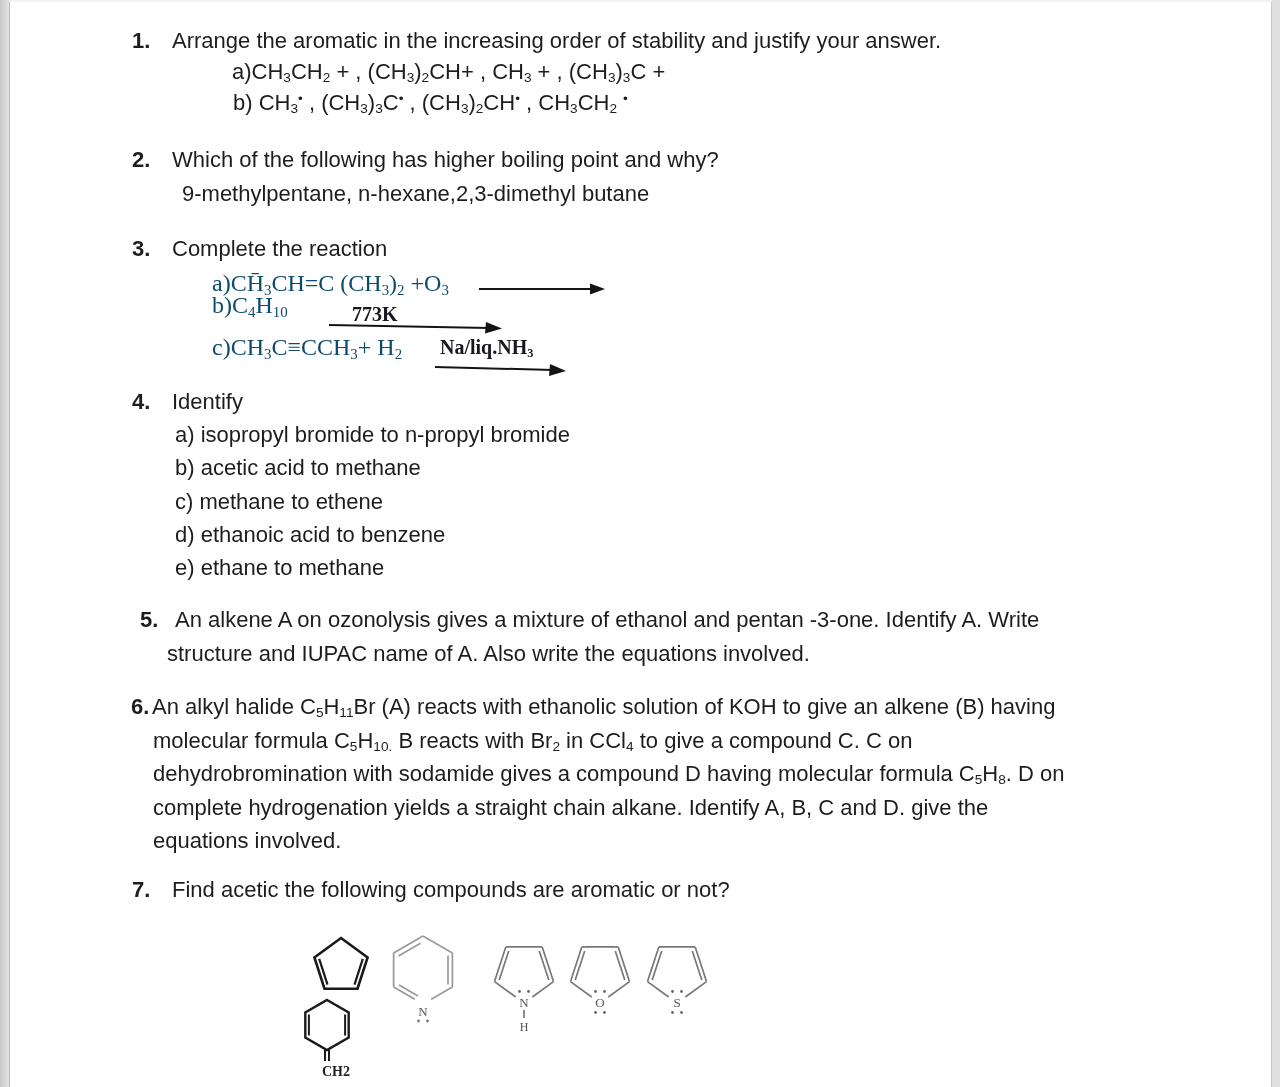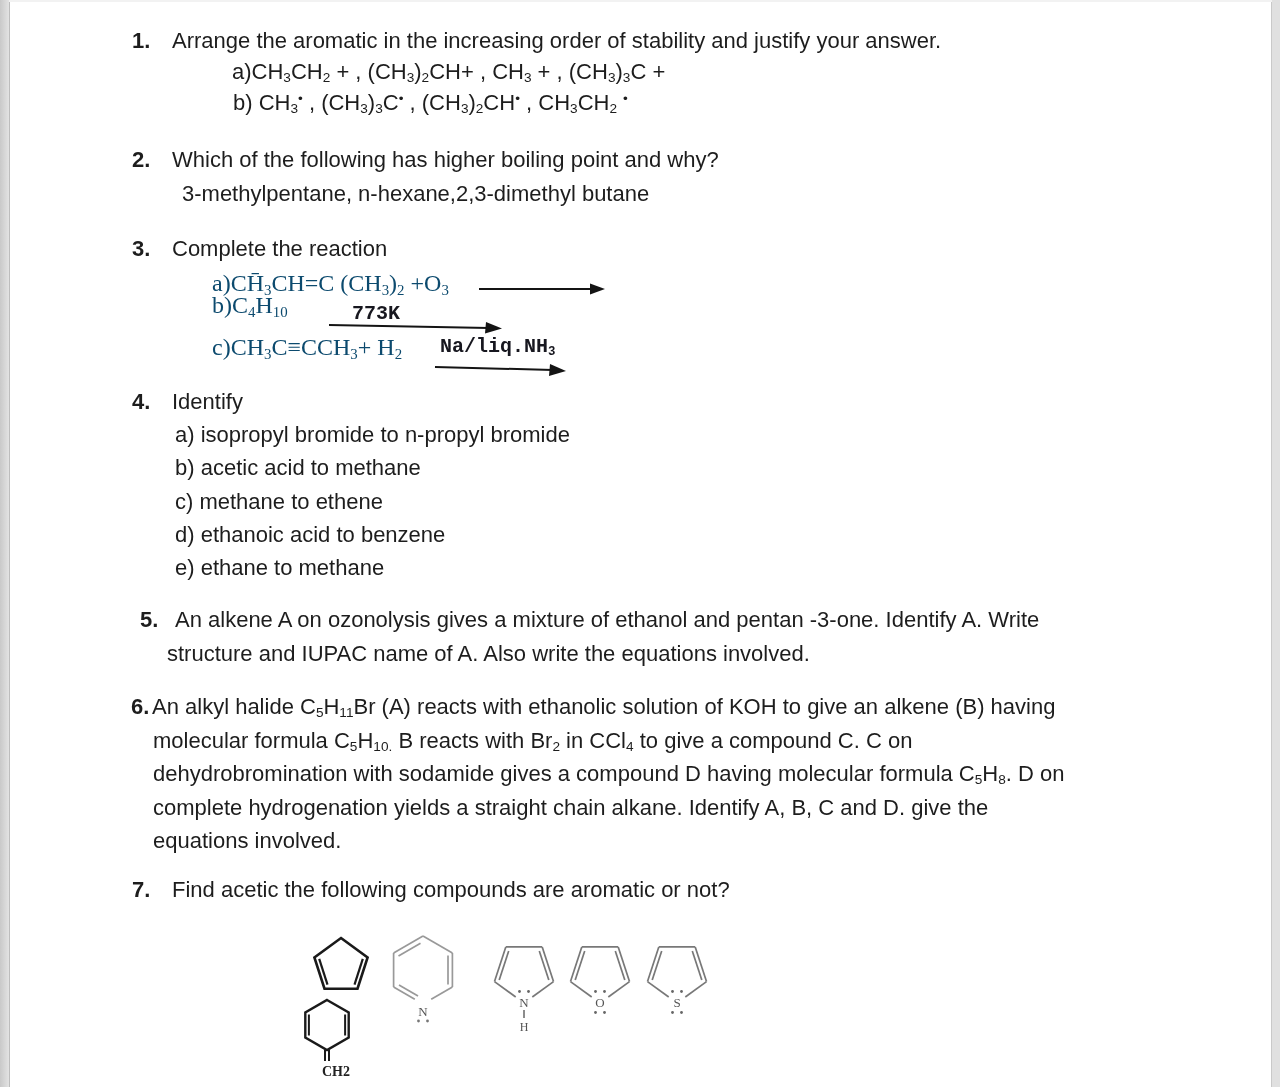--- a/index.html
+++ b/index.html
@@ -9,21 +9,21 @@
   .edge-left{position:absolute;left:0;top:0;width:9px;height:1087px;
              background:linear-gradient(to right,#c9c9c9,#e3e3e3);border-right:1px solid #bdbdbd;}
   .edge-right{position:absolute;right:0;top:0;width:8px;height:1087px;
               background:#e0e0e0;border-left:1px solid #c9c9c9;}
   .edge-top{position:absolute;left:9px;right:8px;top:0;height:2px;background:#f2f2f2;}
 
   .ln{position:absolute;white-space:nowrap;font-size:22px;line-height:26px;color:#1d1d1d;}
   .num{font-weight:bold;}
   .txt{position:absolute;top:0;}
   .chem{font-family:"Liberation Serif", serif;font-size:24px;line-height:30px;color:#0c4a6e;}
-  .cond{position:absolute;white-space:nowrap;font-family:Liberation Mono, monospace;
+  .cond{position:absolute;white-space:nowrap;font-family:Liberation Serif, serif;
         font-weight:bold;font-size:20px;line-height:22px;color:#17171f;}
   sub{font-size:0.62em;vertical-align:-0.24em;line-height:0;}
   sup{font-size:0.62em;vertical-align:0.5em;line-height:0;}
   .arrow{position:absolute;}
   .structs svg{position:absolute;overflow:visible;}
   svg text{font-family:"Liberation Serif", serif;}
 </style>
 </head>
 <body>
 
@@ -35,21 +35,21 @@
   <span class="num">1.</span>
   <span class="txt" style="left:40px">Arrange the aromatic in the increasing order of stability and justify your answer.</span>
 </div>
 <div class="ln" style="left:232px;top:59px">a)CH<sub>3</sub>CH<sub>2</sub> + , (CH<sub>3</sub>)<sub>2</sub>CH+ , CH<sub>3</sub> + , (CH<sub>3</sub>)<sub>3</sub>C +</div>
 <div class="ln" style="left:233px;top:90px">b) CH<sub>3</sub><sup>•</sup> , (CH<sub>3</sub>)<sub>3</sub>C<sup>•</sup> , (CH<sub>3</sub>)<sub>2</sub>CH<sup>•</sup> , CH<sub>3</sub>CH<sub>2</sub> <sup>•</sup></div>
 
 <div class="ln" style="left:132px;top:147px">
   <span class="num">2.</span>
   <span class="txt" style="left:40px">Which of the following has higher boiling point and why?</span>
 </div>
-<div class="ln" style="left:182px;top:181px">3-methylpentane, n-hexane,2,3-dimethyl butane</div>
+<div class="ln" style="left:182px;top:181px">9-methylpentane, n-hexane,2,3-dimethyl butane</div>
 
 <div class="ln" style="left:132px;top:236px">
   <span class="num">3.</span>
   <span class="txt" style="left:40px">Complete the reaction</span>
 </div>
 <div class="ln chem" style="left:212px;top:268px">a)CH̄<sub>3</sub>CH=C (CH<sub>3</sub>)<sub>2</sub> +O<sub>3</sub></div>
 <div class="ln chem" style="left:212px;top:290px">b)C<sub>4</sub>H<sub>10</sub></div>
 <div class="ln chem" style="left:212px;top:332px">c)CH<sub>3</sub>C≡CCH<sub>3</sub>+ H<sub>2</sub></div>
 
 <svg class="arrow" style="left:477px;top:280px" width="130" height="18">

